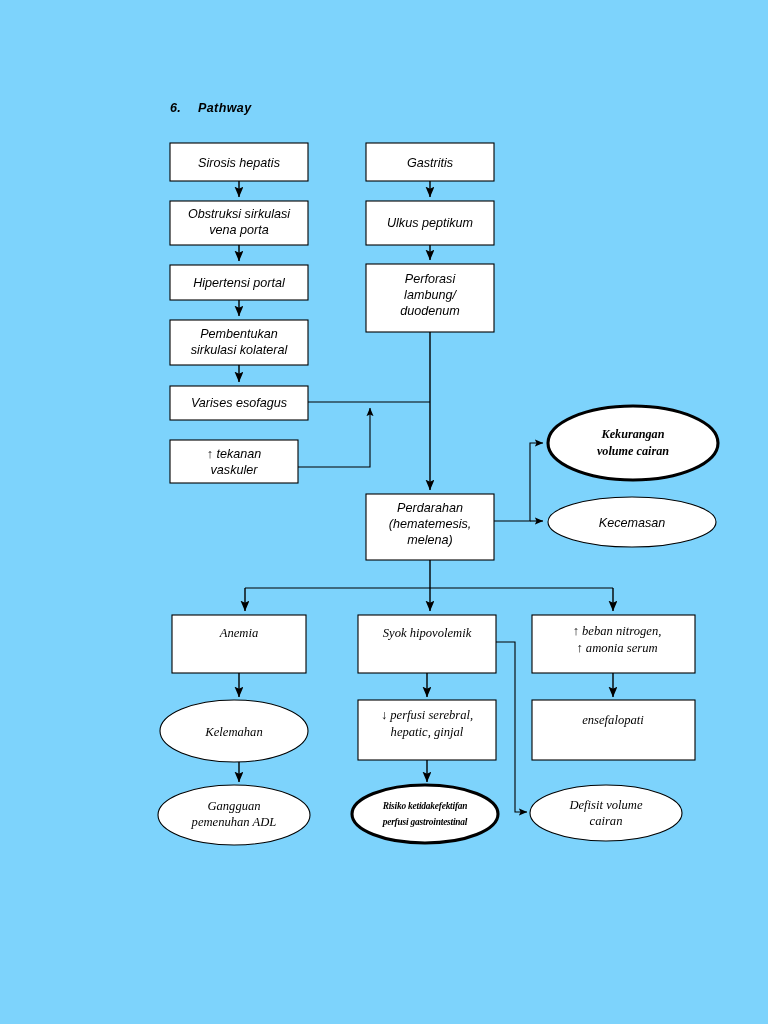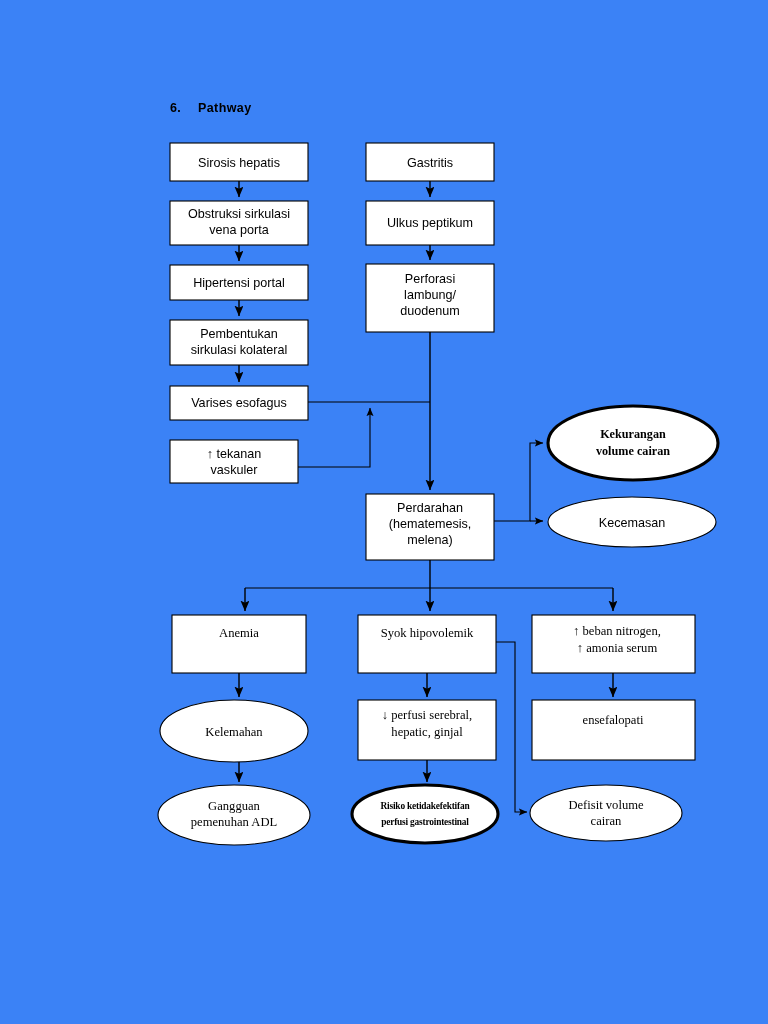--- a/index.html
+++ b/index.html
@@ -11,21 +11,22 @@
     width: 768px;
     height: 1024px;
     font-family: "Liberation Sans", sans-serif;
     position: relative;
     overflow: hidden;
   }
   #page {
     position: relative;
     width: 768px;
     height: 1024px;
-    background: #3b82f6;
+    background: #7dd3fc;
+    font-style: italic;
   }
   .heading {
     position: absolute;
     left: 170px;
     top: 101px;
     font-family: "Liberation Sans", sans-serif;
     font-size: 12.5px;
     font-weight: bold;
     color: #000000;
     letter-spacing: 0.4px;

